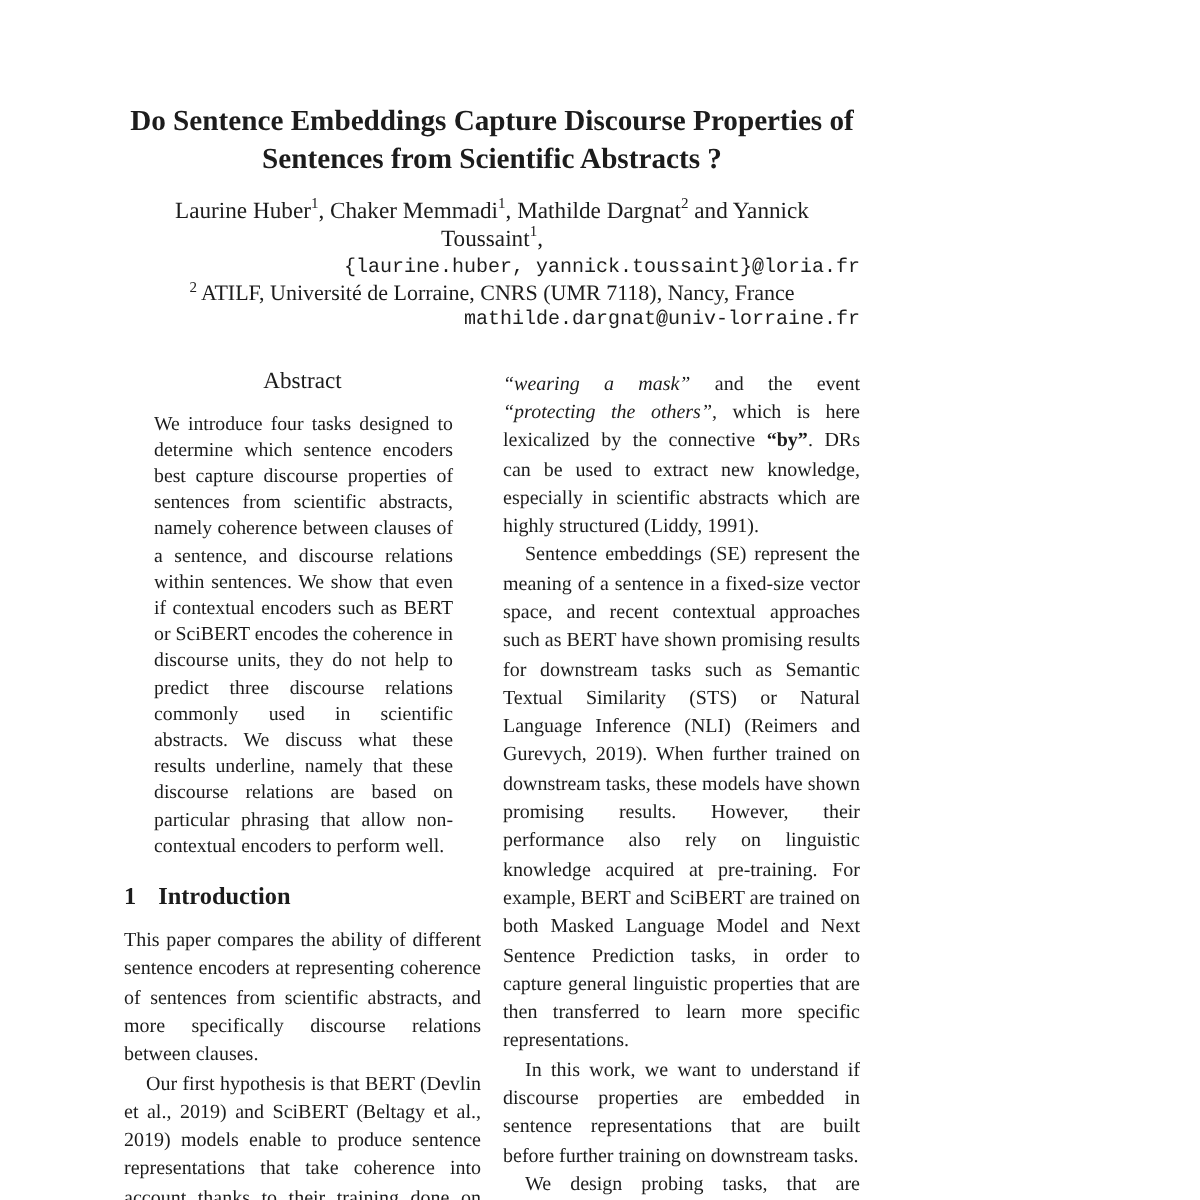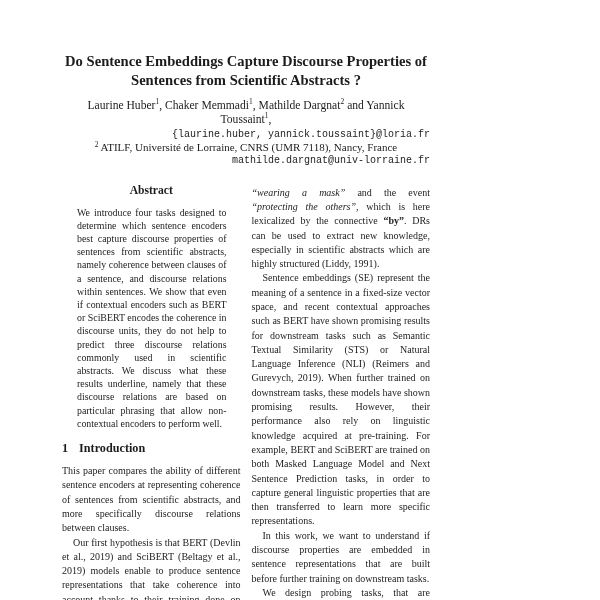--- a/index.html
+++ b/index.html
@@ -47,21 +47,21 @@
   }
   
   .columns {
     display: flex;
     gap: 11px;
     margin-top: 13px;
   }
   .col { width: 235px; }
   .abstract-heading {
     text-align: center;
-    font-weight: bold;
+    font-weight: normal;
     font-size: 11.6px;
     line-height: 15px;
     margin: 2px 0 8px 0;
   }
   .abstract-body {
     font-size: 9.9px;
     line-height: 13.2px;
     text-align: justify;
     margin: 0 14px 0 15px;
   }

